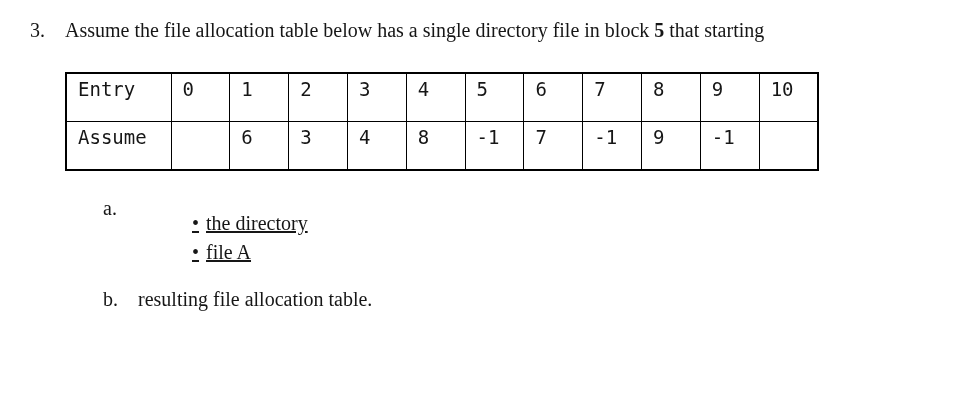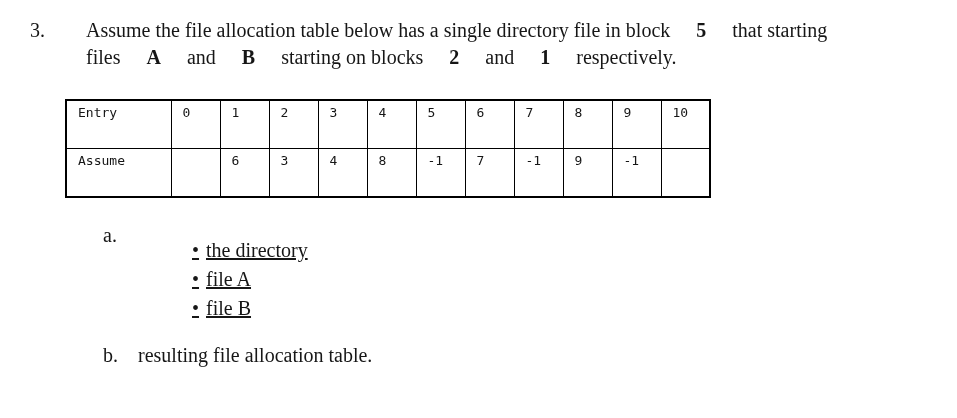--- a/index.html
+++ b/index.html
@@ -4,37 +4,37 @@
 <style>
   html, body { margin: 0; padding: 0; }
   body {
     width: 957px; height: 418px;
     background: #ffffff;
     color: #161616;
     font-family: "Liberation Serif", serif;
     font-size: 20px;
     overflow: hidden;
   }
-  .seg { white-space: pre-wrap; margin-left: 21px; }
+  .seg { white-space: pre-wrap; }
   .bold { font-weight: bold; }
 
   .question {
     display: flex;
     margin: 17px 0 0 30px;
     line-height: 27px;
   }
   .q-num { width: 35px; flex: 0 0 35px; }
 
   .fat-table {
     margin: 28px 0 0 65px;
     border-collapse: collapse;
     table-layout: fixed;
-    width: 646px;
+    width: 754px;
     font-family: "DejaVu Sans Mono", monospace;
-    font-size: 13px;
+    font-size: 19px;
     border: 2px solid #000;
   }
   .fat-table td {
     border: 1px solid #000;
     height: 43px;
     vertical-align: top;
     padding: 4px 2px 0 11px;
     overflow: hidden;
   }
   .fat-table col.label-col { width: 105px; }
@@ -62,21 +62,20 @@
 </style>
 </head>
 <body>
 
 <div>
 
   <div class="question">
     <span class="q-num">3.</span>
     <div>
       <div><span class="seg">Assume the file allocation table below has a single directory file in block </span><span class="seg bold">5</span><span class="seg"> that starting</span></div>
-      <div><span class="seg">files </span><span class="seg bold">A</span><span class="seg"> and </span><span class="seg bold">B</span><span class="seg"> starting on blocks </span><span class="seg bold">2</span><span class="seg"> and </span><span class="seg bold">1</span><span class="seg"> respectively.</span></div>
     </div>
   </div>
 
   <table class="fat-table">
     <colgroup>
       <col class="label-col">
       <col>
         <col>
         <col>
         <col>
@@ -119,21 +118,20 @@
       </tr>
     </tbody>
   </table>
 
   <div class="sub sub-a">
     <span class="sub-label">a.</span>
     <div>
       <ul class="bullets">
         <li><span class="bullet-glyph">•</span><span>the directory</span></li>
         <li><span class="bullet-glyph">•</span><span>file A</span></li>
-        <li><span class="bullet-glyph">•</span><span>file B</span></li>
       </ul>
     </div>
   </div>
 
   <div class="sub sub-b">
     <span class="sub-label">b.</span>
     <div>
       <div>resulting file allocation table.</div>
     </div>
   </div>

